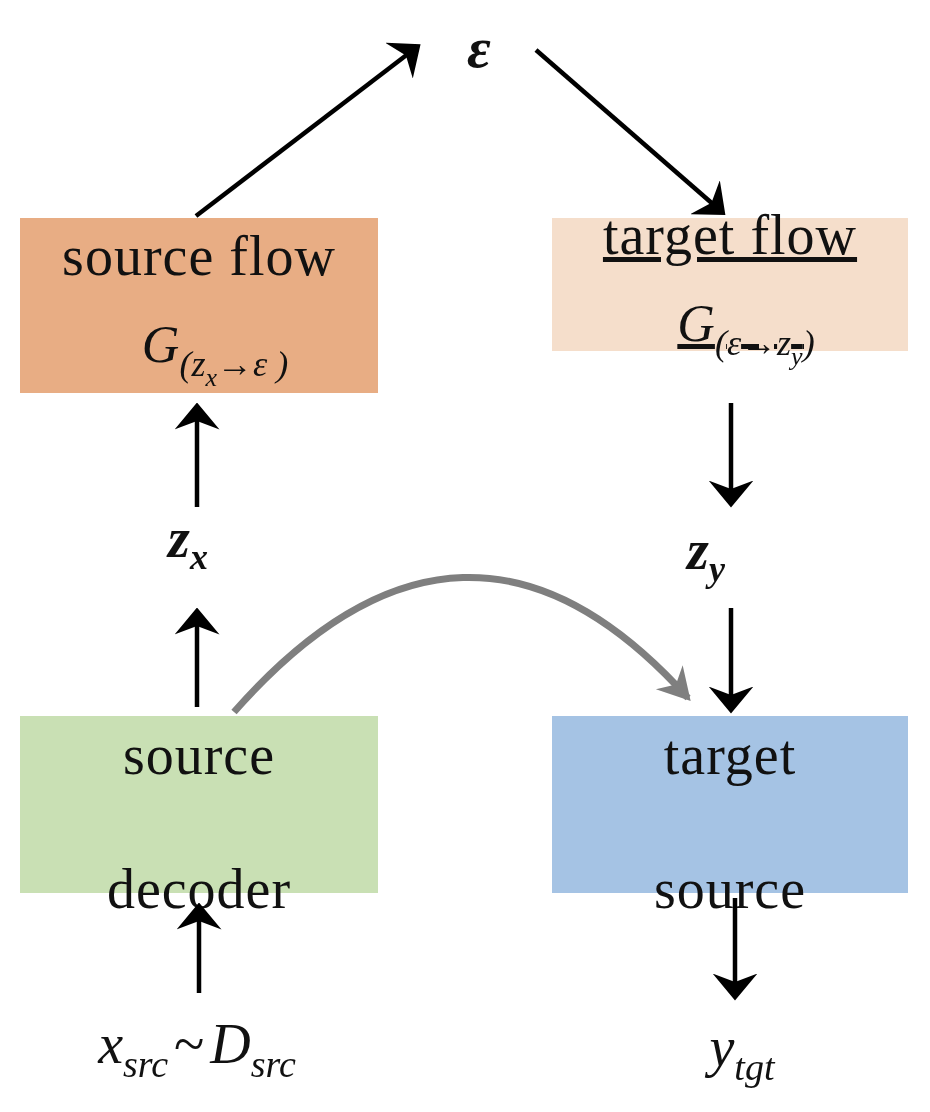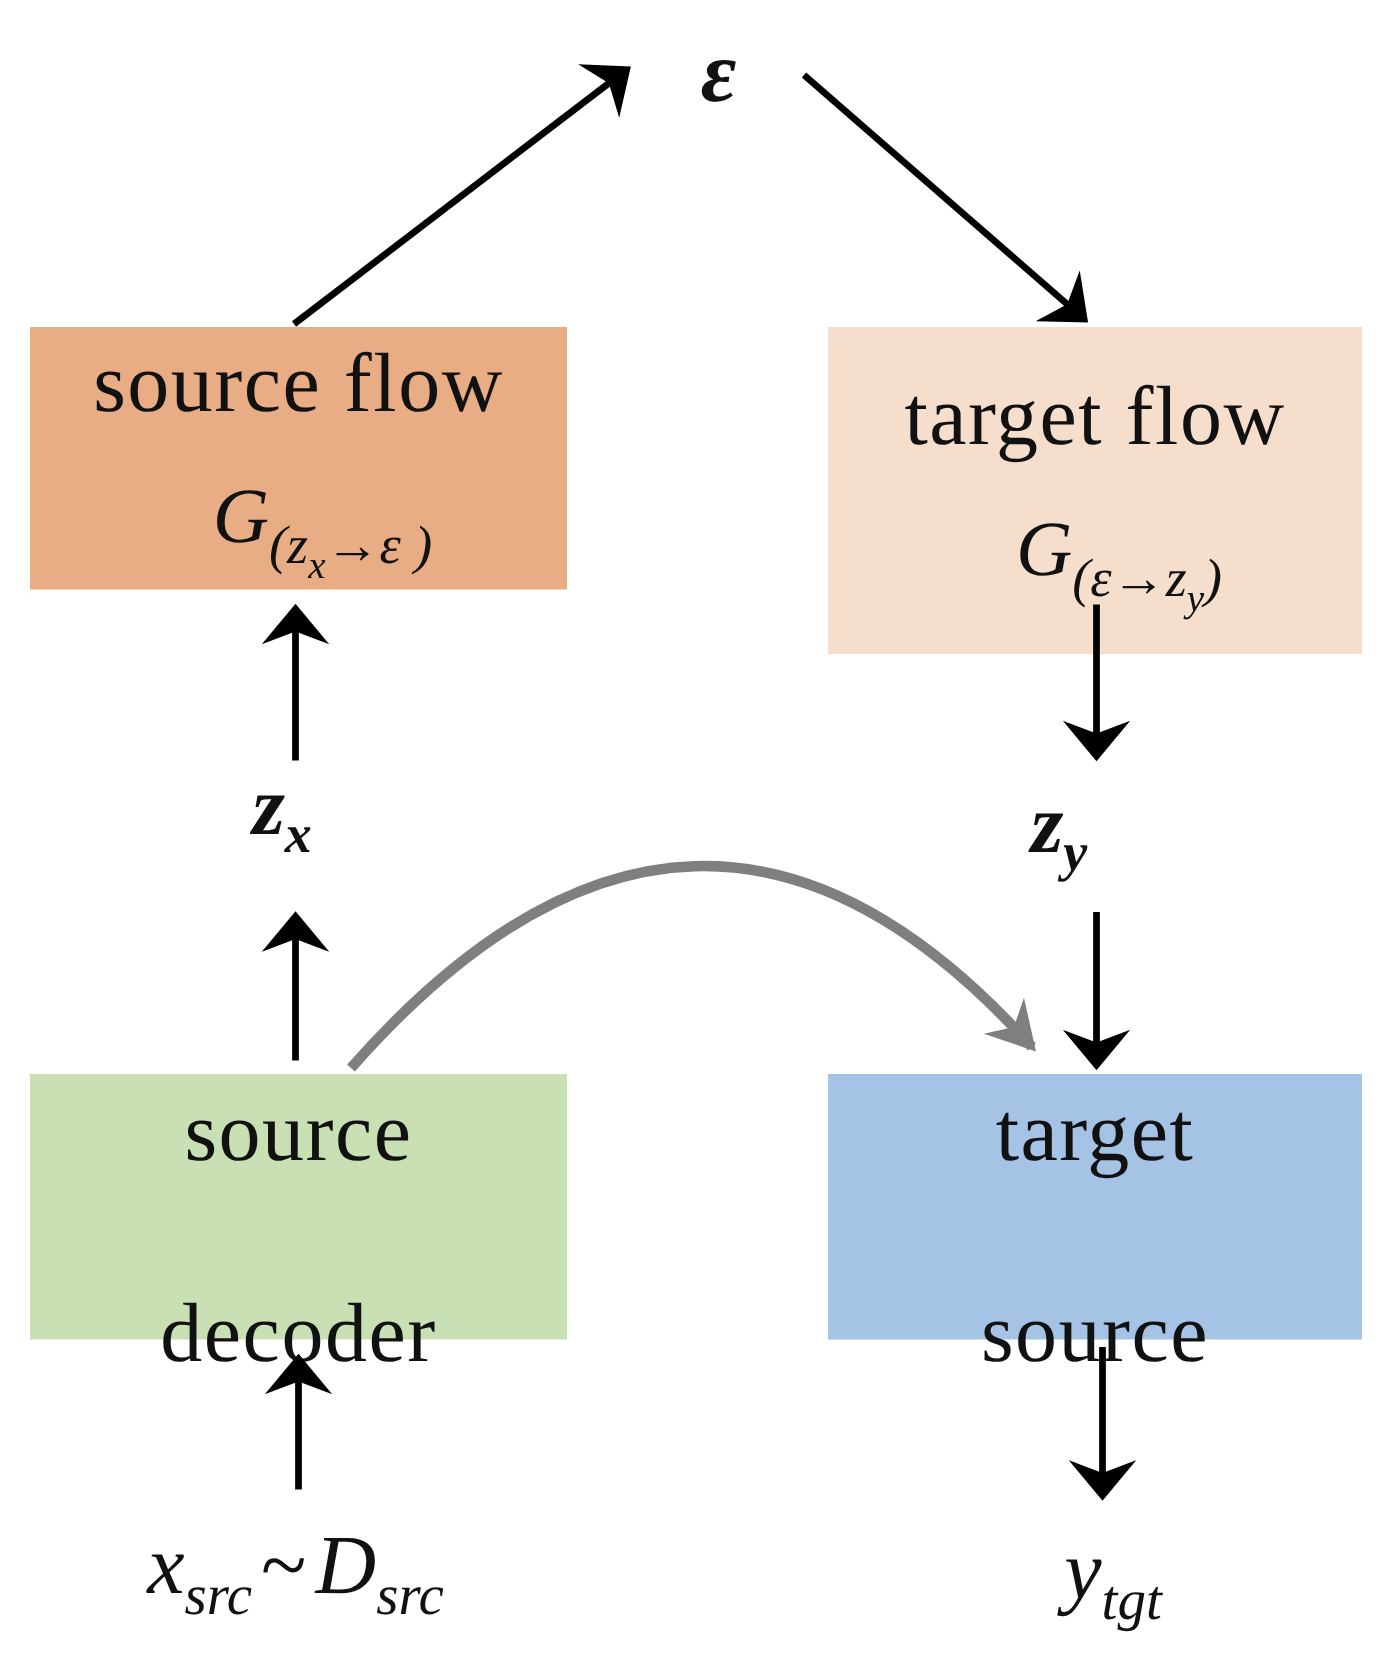--- a/index.html
+++ b/index.html
@@ -13,21 +13,21 @@
   }
   .arrow-layer{position:absolute;left:0;top:0;width:930px;height:1112px;z-index:2;}
   .box{
     position:absolute;
     display:flex;flex-direction:column;align-items:center;justify-content:center;
     text-align:center;z-index:1;gap:24px;
   }
   .box-title{font-size:56px;line-height:1.25;letter-spacing:1px;}
   .box-line{font-size:56px;line-height:1.32;letter-spacing:1px;margin-top:36px;}
   .flow-source{left:20px;top:218px;width:358px;height:175px;}
-  .flow-target{left:552px;top:218px;width:356px;height:218px;}
+  .flow-target{left:552px;top:218px;width:356px;height:133px;text-decoration:underline;}
   .enc{left:20px;top:716px;width:358px;height:177px;}
   .dec{left:552px;top:716px;width:356px;height:177px;}
   .math{font-style:italic;}
   .formula{font-size:52px;line-height:1;margin-top:4px;font-style:italic;margin-left:32px;}
   .fsub{font-size:36px;vertical-align:-14px;letter-spacing:0;}
   .fsubsub{font-size:26px;vertical-align:-10px;}
   .lbl{position:absolute;z-index:3;white-space:nowrap;transform:translateX(-50%);}
   .eps-label{left:479px;top:14px;font-size:58px;font-weight:700;font-style:italic;}
   .latent{font-size:56px;font-weight:700;font-style:italic;}
   .latent .lsub{font-size:36px;font-weight:700;vertical-align:-12px;}

